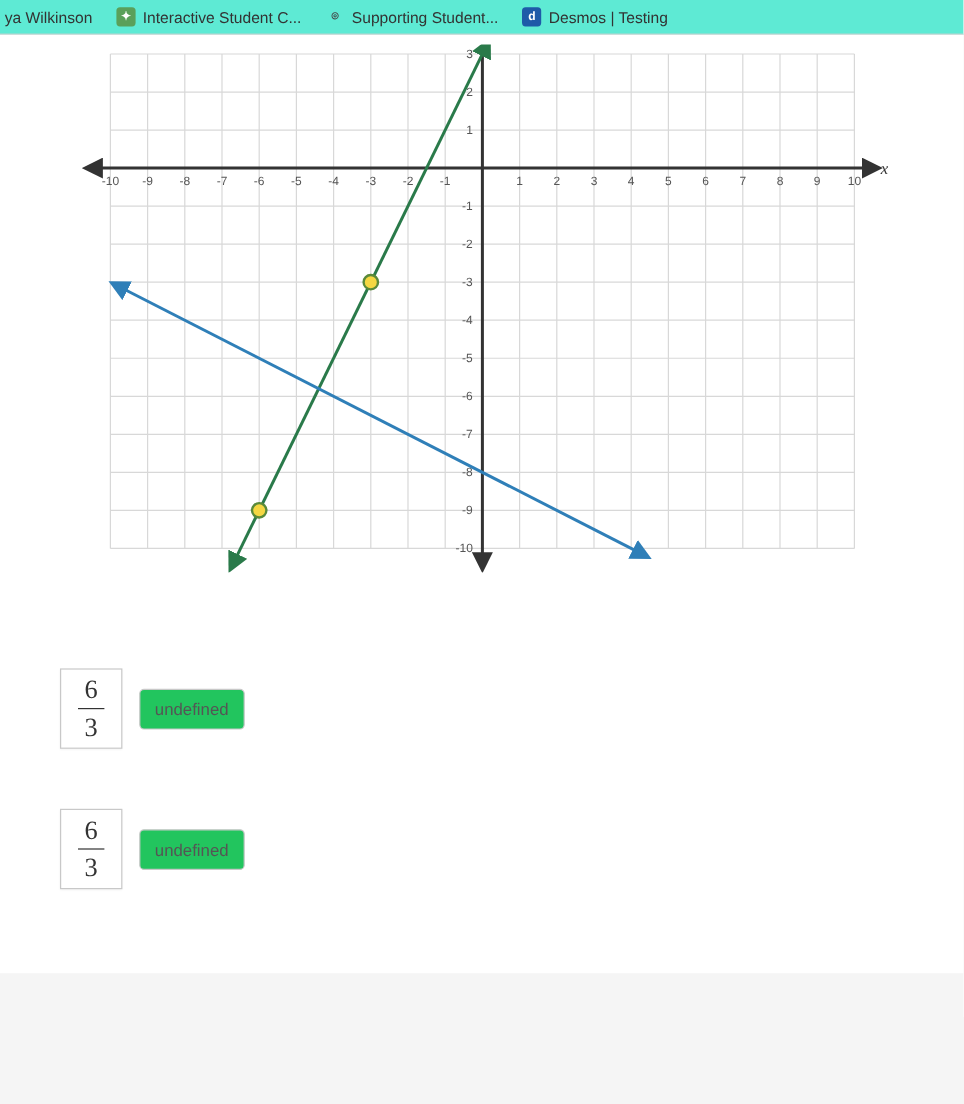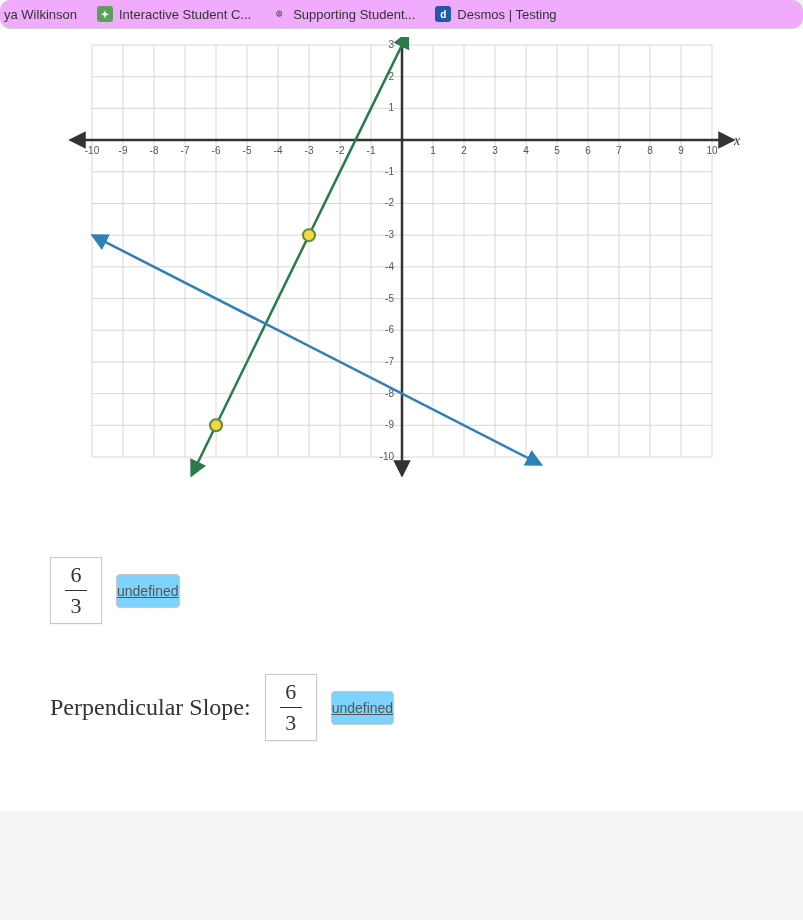--- a/index.html
+++ b/index.html
@@ -8,26 +8,25 @@
       background: #f5f5f5;
       width: 803px;
       height: 920px;
       overflow: hidden;
     }
     .bookmarks-bar {
       display: flex;
       align-items: center;
       gap: 20px;
       padding: 6px 4px;
-      background: #f0abfc;
+      background: #5eead4;
       border-bottom: 1px solid #d0d0d0;
       font-family: -apple-system, Arial, sans-serif;
       font-size: 13px;
       color: #333;
-      border-radius: 11px;
     }
     .bookmark {
       display: flex;
       align-items: center;
       gap: 6px;
       cursor: pointer;
       white-space: nowrap;
     }
     .bookmark-icon {
       width: 16px;
@@ -100,28 +99,27 @@
       border-top: 1.5px solid #333;
       margin: 2px 0;
     }
     .frac-den {
       font-size: 22px;
       line-height: 1;
       padding-top: 2px;
     }
     .undefined-btn {
       border: 1px solid #c8c8c8;
-      background: #7dd3fc;
-      padding: 8px 0;
+      background: #22c55e;
+      padding: 8px 12px;
       font-size: 14px;
       color: #555;
       border-radius: 4px;
       cursor: pointer;
       font-family: -apple-system, Arial, sans-serif;
-      text-decoration: underline;
     }
   </style>
 </head>
 <body>
 
 <div class="bookmarks-bar">
   <div class="bookmark">
     <span>ya Wilkinson</span>
   </div>
   <div class="bookmark">
@@ -237,21 +235,20 @@
     <div class="slope-row">
       <div class="frac-box">
         <span class="frac-num">6</span>
         <span class="frac-line"></span>
         <span class="frac-den">3</span>
       </div>
       <button class="undefined-btn">undefined</button>
     </div>
 
     <div class="slope-row">
-      <span>Perpendicular Slope:</span>
       <div class="frac-box">
         <span class="frac-num">6</span>
         <span class="frac-line"></span>
         <span class="frac-den">3</span>
       </div>
       <button class="undefined-btn">undefined</button>
     </div>
   </div>
 </div>
 

